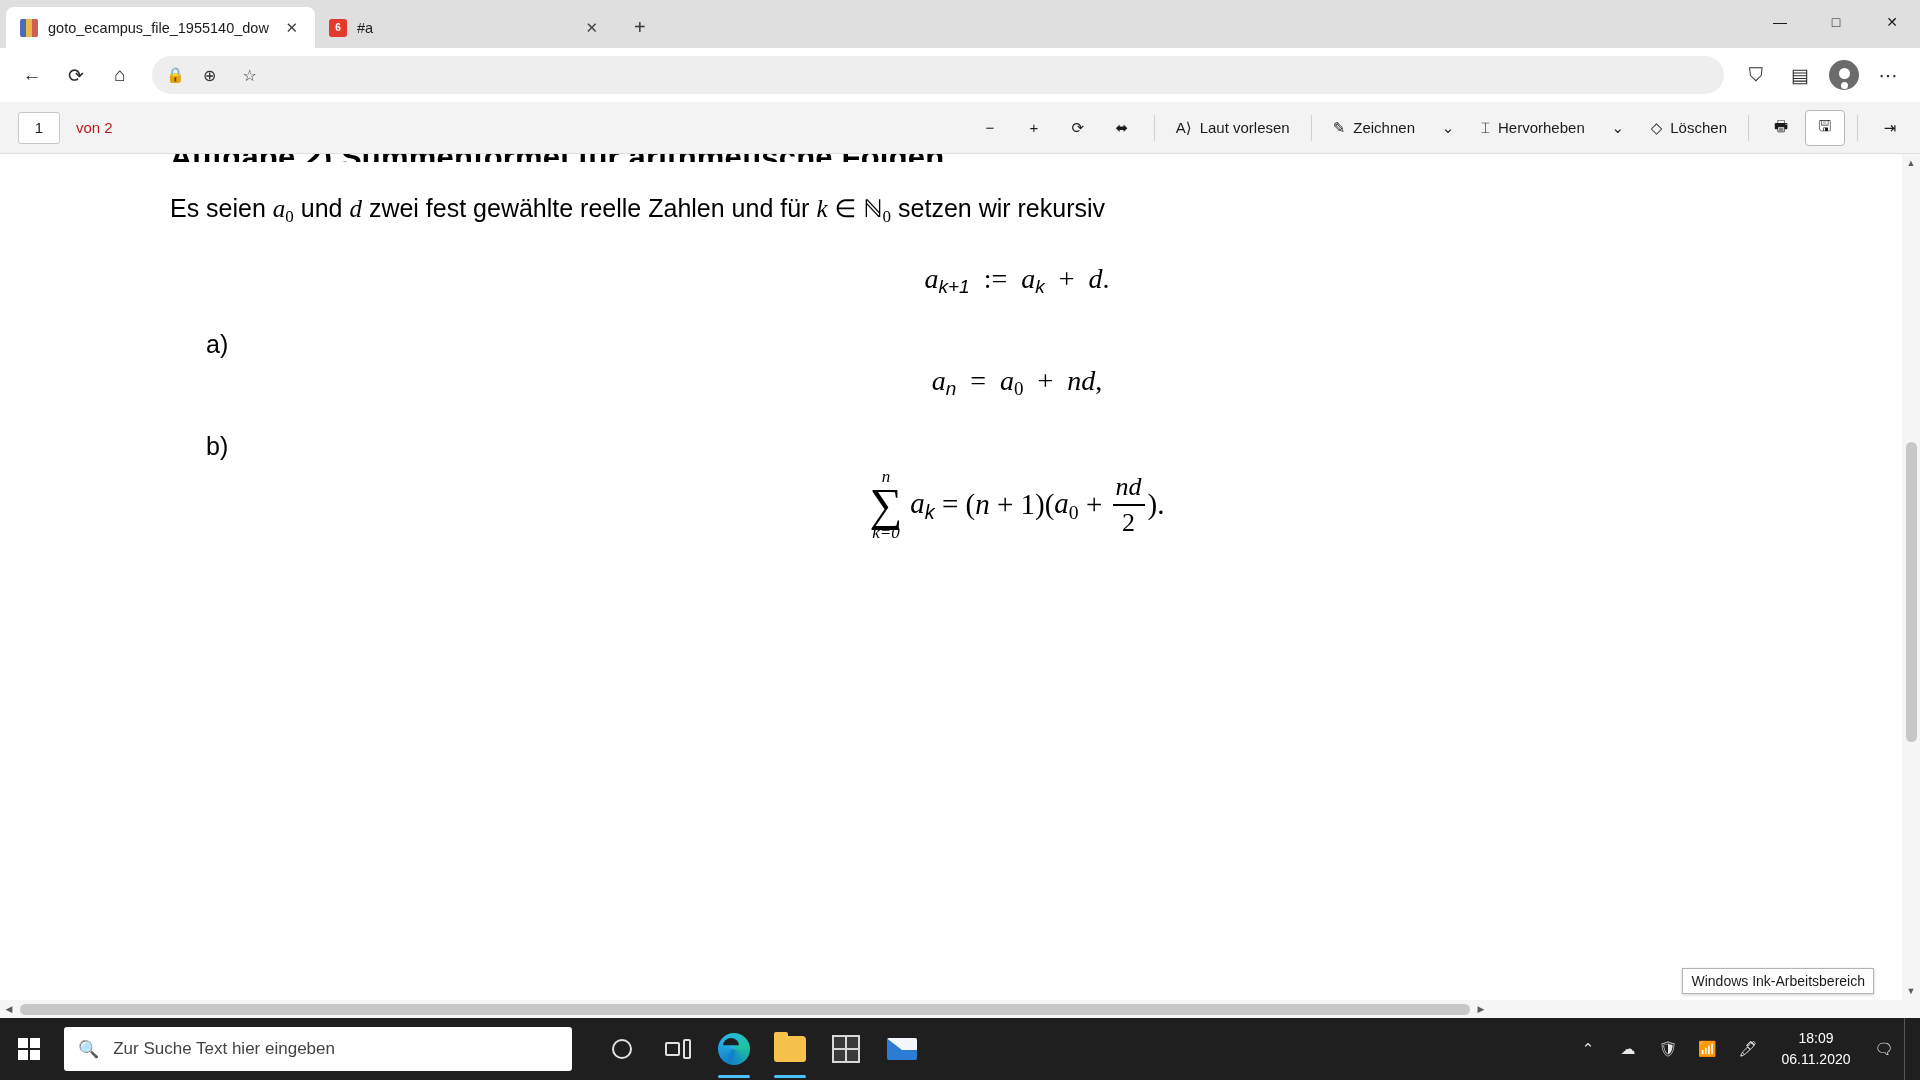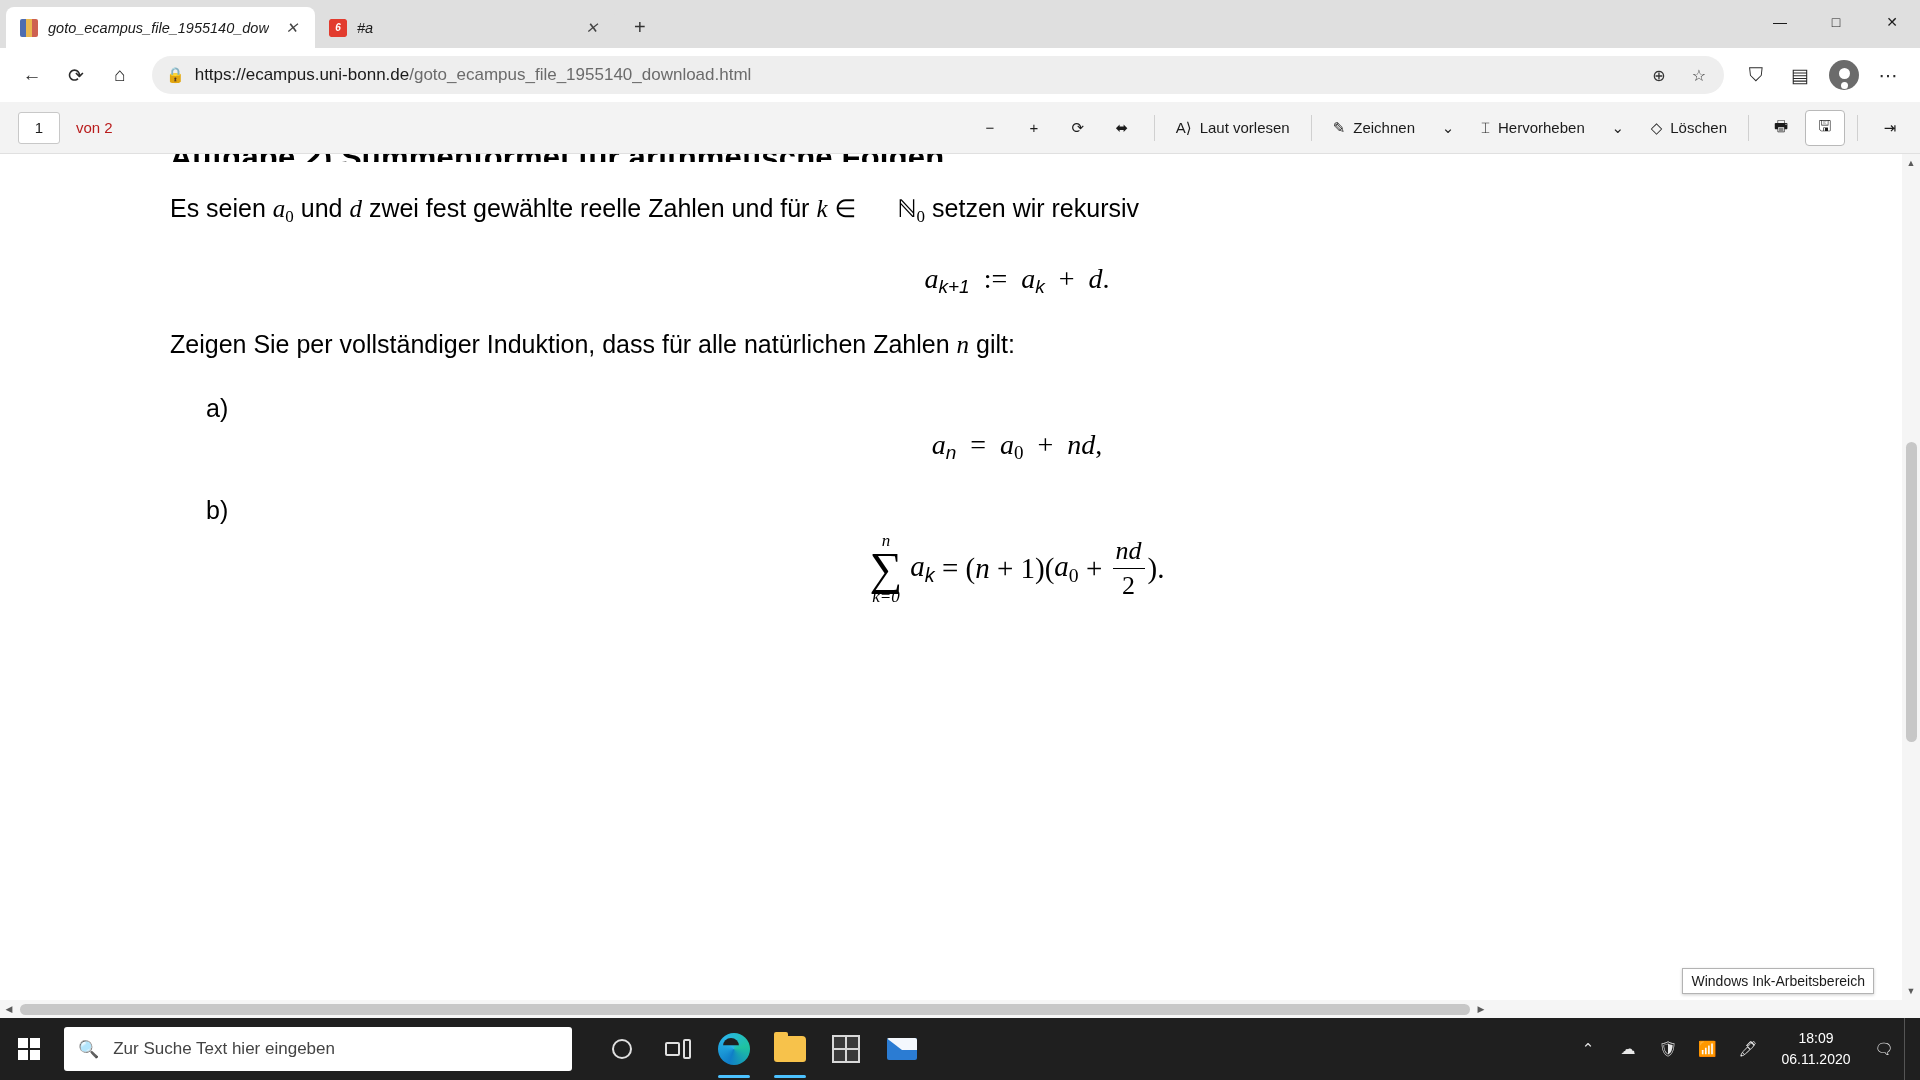--- a/index.html
+++ b/index.html
@@ -32,21 +32,20 @@
     display: flex;
     align-items: center;
     gap: 10px;
     padding: 0 10px 0 14px;
     border-radius: 8px 8px 0 0;
     font-size: 15px;
     color: #1b1b1b;
     max-width: 330px;
     min-width: 200px;
     position: relative;
-    font-style: italic;
   }
   .tab.active { background: #ffffff; }
   .tab.inactive { background: #dfdfdf; }
   .tab .favicon {
     width: 18px; height: 18px;
     flex: 0 0 18px;
     border-radius: 2px;
     display: flex; align-items: center; justify-content: center;
     font-size: 11px;
     overflow: hidden;
@@ -216,21 +215,21 @@
     line-height: 1.35;
     margin-top: 30px;
     color: #000;
   }
   .mathi { font-family: "Liberation Serif", serif; font-style: italic; }
   .mathup { font-family: "Liberation Serif", serif; font-style: normal; }
   .sub { font-size: 0.68em; vertical-align: -0.28em; font-style: italic;
          font-family: Liberation Sans, sans-serif; }
   .subup { font-size: 0.68em; vertical-align: -0.28em; font-style: normal;
            font-family: "Liberation Serif", serif; }
-  .bbN { font-family: "Liberation Serif", serif; font-style: normal; margin-left: 34px; }
+  .bbN { font-family: "Liberation Serif", serif; font-style: normal; }
 
   .display {
     text-align: center;
     font-family: "Liberation Serif", serif;
     font-size: 28px;
     margin-top: 26px;
   }
   .display-1 { margin-top: 34px; }
 
   .item-label {
@@ -450,21 +449,20 @@
     </div>
   </div>
 
   <div class="navbar">
     <div class="navbtn">←</div>
     <div class="navbtn">⟳</div>
     <div class="navbtn">⌂</div>
 
     <div class="omnibox">
       <span class="lock">🔒</span>
-      <span class="urltext"><b>https://ecampus.uni-bonn.de</b><span>/goto_ecampus_file_1955140_download.html</span></span>
       <span class="omni-icon">⊕</span>
       <span class="omni-icon">☆</span>
     </div>
 
     <div class="navbtn">⛉</div>
     <div class="navbtn">▤</div>
     <div class="navbtn">
       <span class="profile">
           <span class="head"></span>
         </span>
@@ -530,23 +528,20 @@
         </div>
 
         <div class="display display-1">
           <span class="mathi">a<span class="sub">k+1</span></span>
           <span class="mathup">&nbsp;:=&nbsp;</span>
           <span class="mathi">a<span class="sub">k</span></span>
           <span class="mathup">&nbsp;+&nbsp;</span>
           <span class="mathi">d</span><span class="mathup">.</span>
         </div>
 
-        <div class="para">
-          <span>Zeigen Sie per vollständiger Induktion, dass für alle natürlichen Zahlen </span><span class="mathi">n</span><span> gilt:</span>
-        </div>
 
         <div class="item-label">a)</div>
         <div class="display display-a">
           <span class="mathi">a<span class="sub">n</span></span>
           <span class="mathup">&nbsp;=&nbsp;</span>
           <span class="mathi">a<span class="subup">0</span></span>
           <span class="mathup">&nbsp;+&nbsp;</span>
           <span class="mathi">nd</span><span class="mathup">,</span>
         </div>
 

